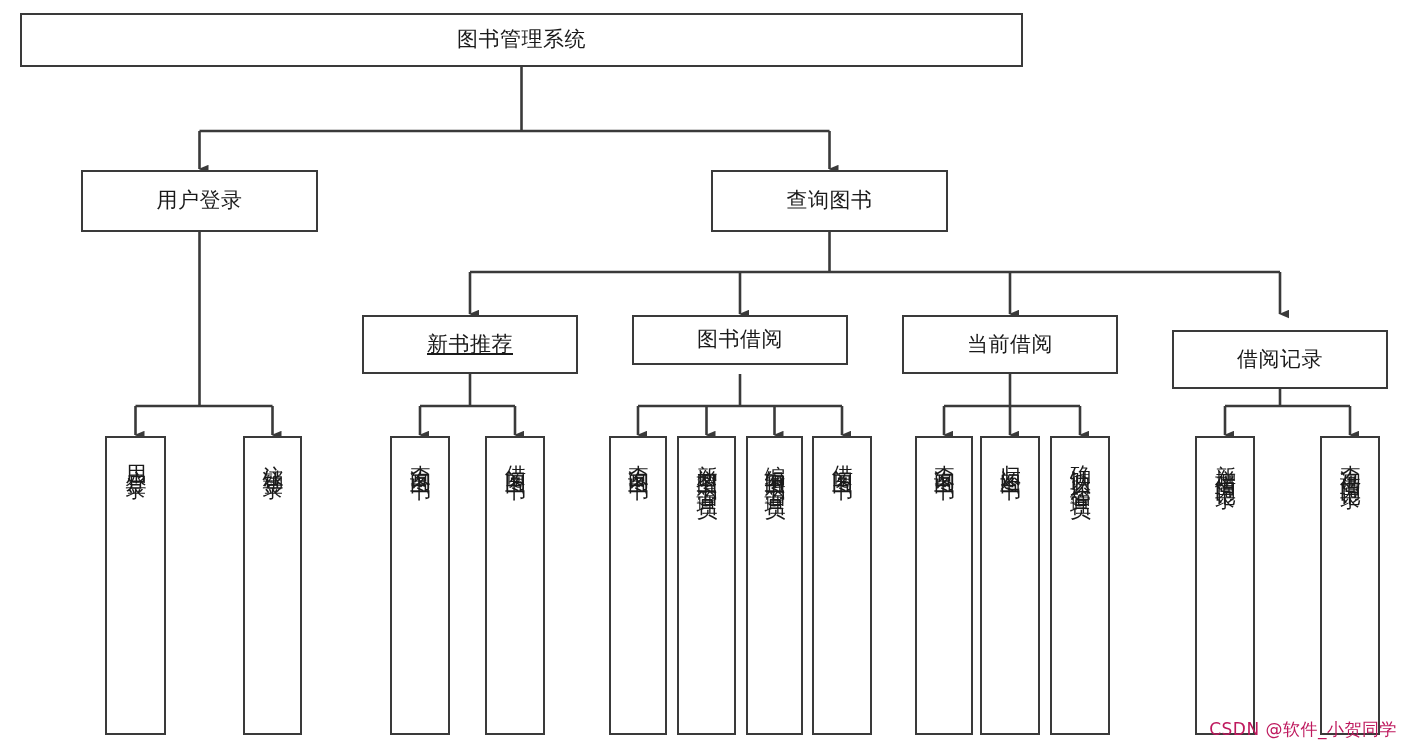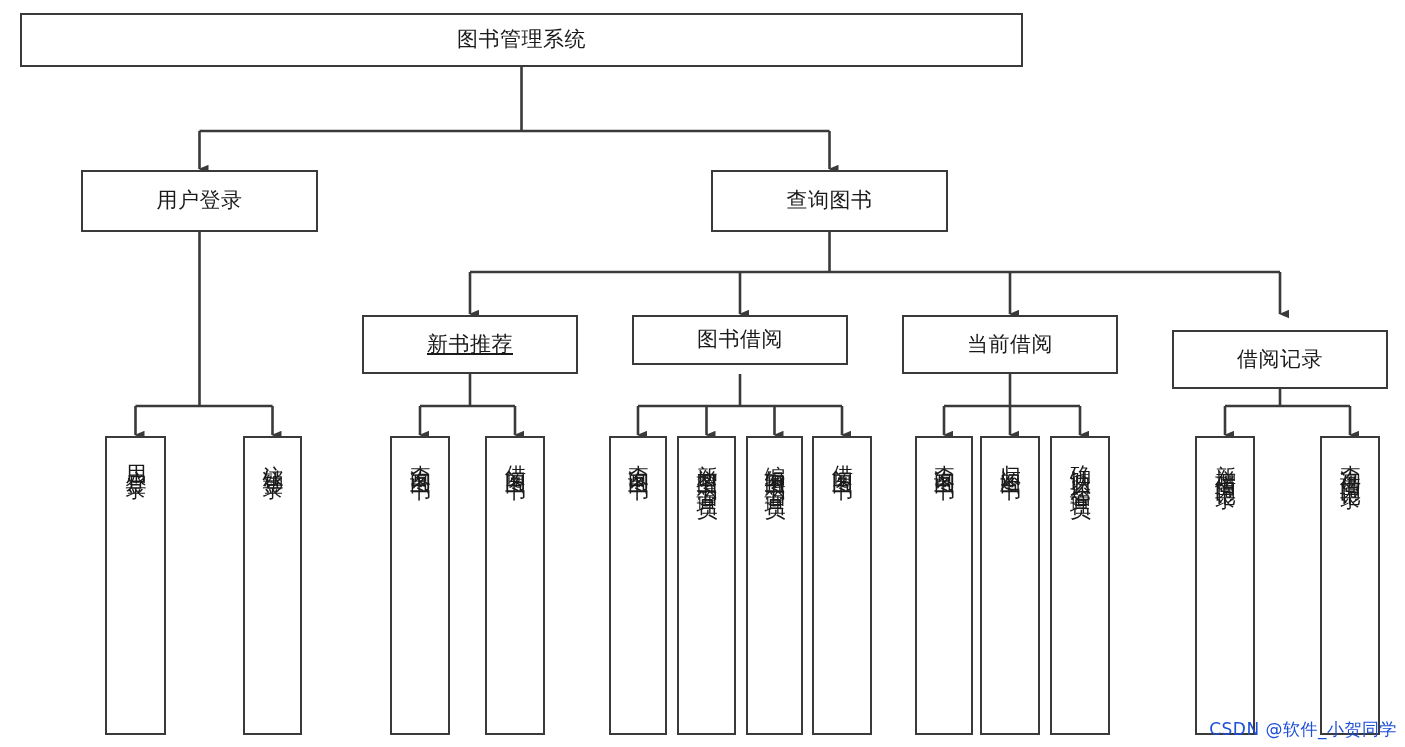--- a/index.html
+++ b/index.html
@@ -58,21 +58,21 @@
     font-size: 21px;
     line-height: 1.0;
     letter-spacing: 5px;
     white-space: nowrap;
   }
   #watermark {
     position: absolute;
     right: 8px;
     bottom: 6px;
     font-size: 17px;
-    color: #1d4ed8;
+    color: #be185d;
     letter-spacing: 0.5px;
     white-space: nowrap;
     z-index: 5;
     margin-left: 31px;
   }
 </style>
 </head>
 <body>
 
 <div id="canvas">

